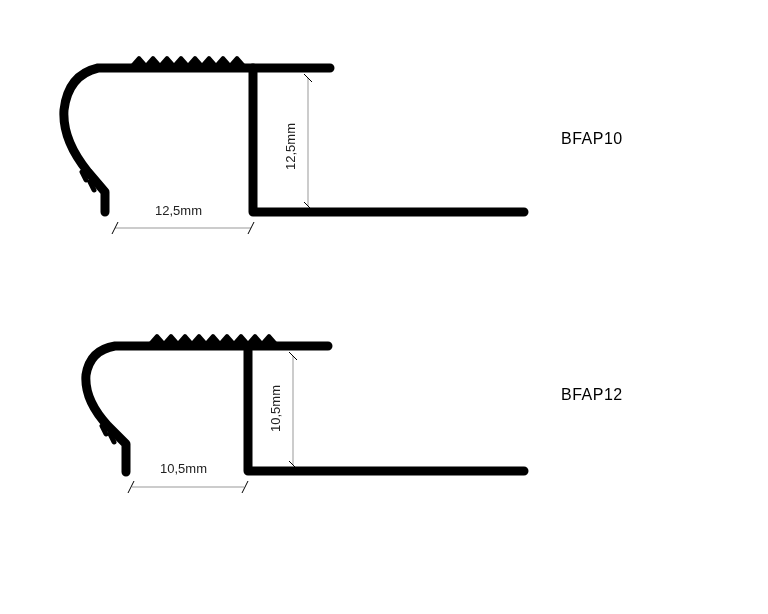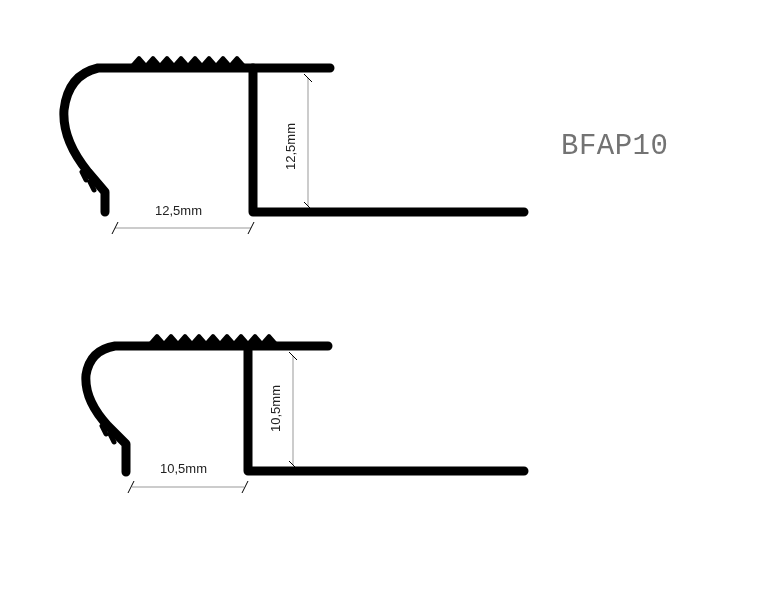--- a/index.html
+++ b/index.html
@@ -1,18 +1,18 @@
 <!DOCTYPE html>
 <html><head>
 <meta charset="utf-8">
 <style>
   html,body{margin:0;padding:0;background:#fff;}
   #root{position:relative;width:768px;height:614px;background:#fff;overflow:hidden;font-family:"Liberation Sans",sans-serif;}
   svg{position:absolute;left:0;top:0;}
-  .label{position:absolute;font-size:29px;color:#737373;letter-spacing:0.5px;font-family:Liberation Mono, monospace;}
+  .label{position:absolute;font-size:16px;color:#000000;letter-spacing:0.5px;}
   .dim{position:absolute;font-size:13px;color:#222;}
   .dimv{position:absolute;font-size:13px;color:#222;transform:rotate(-90deg);transform-origin:left top;}
 </style>
 </head>
 <body>
 
 <div id="root">
   <svg width="768" height="614" viewBox="0 0 768 614">
 
     <g fill="none" stroke="#000" stroke-linecap="round" stroke-linejoin="round">
@@ -45,13 +45,14 @@
       <line x1="289" y1="461" x2="297" y2="469" stroke="#000"></line>
     </g>
   </svg>
 
   <div class="dim" style="left:155px;top:203px;">12,5mm</div>
   <div class="dimv" style="left:283px;top:170px;">12,5mm</div>
   <div class="label" style="left:561px;top:130px;">BFAP10</div>
 
   <div class="dim" style="left:160px;top:461px;">10,5mm</div>
   <div class="dimv" style="left:268px;top:432px;">10,5mm</div>
+  <div class="label" style="left:561px;top:386px;">BFAP12</div>
 </div>
 
 </body></html>

